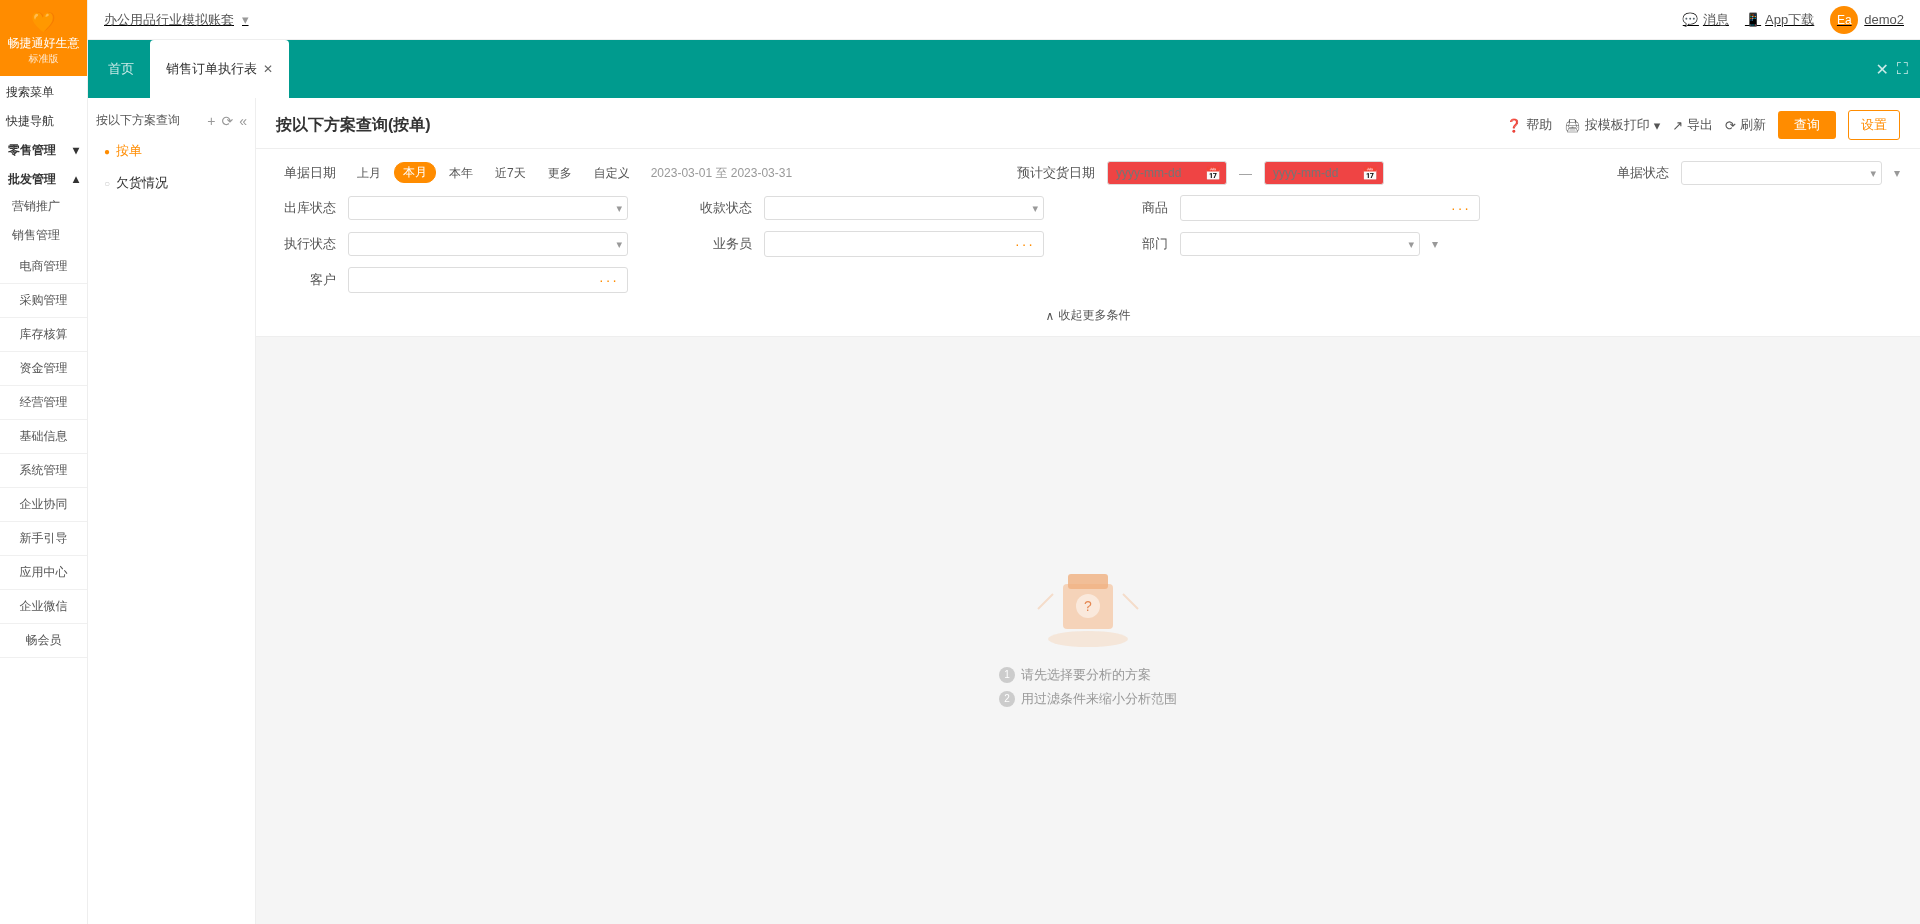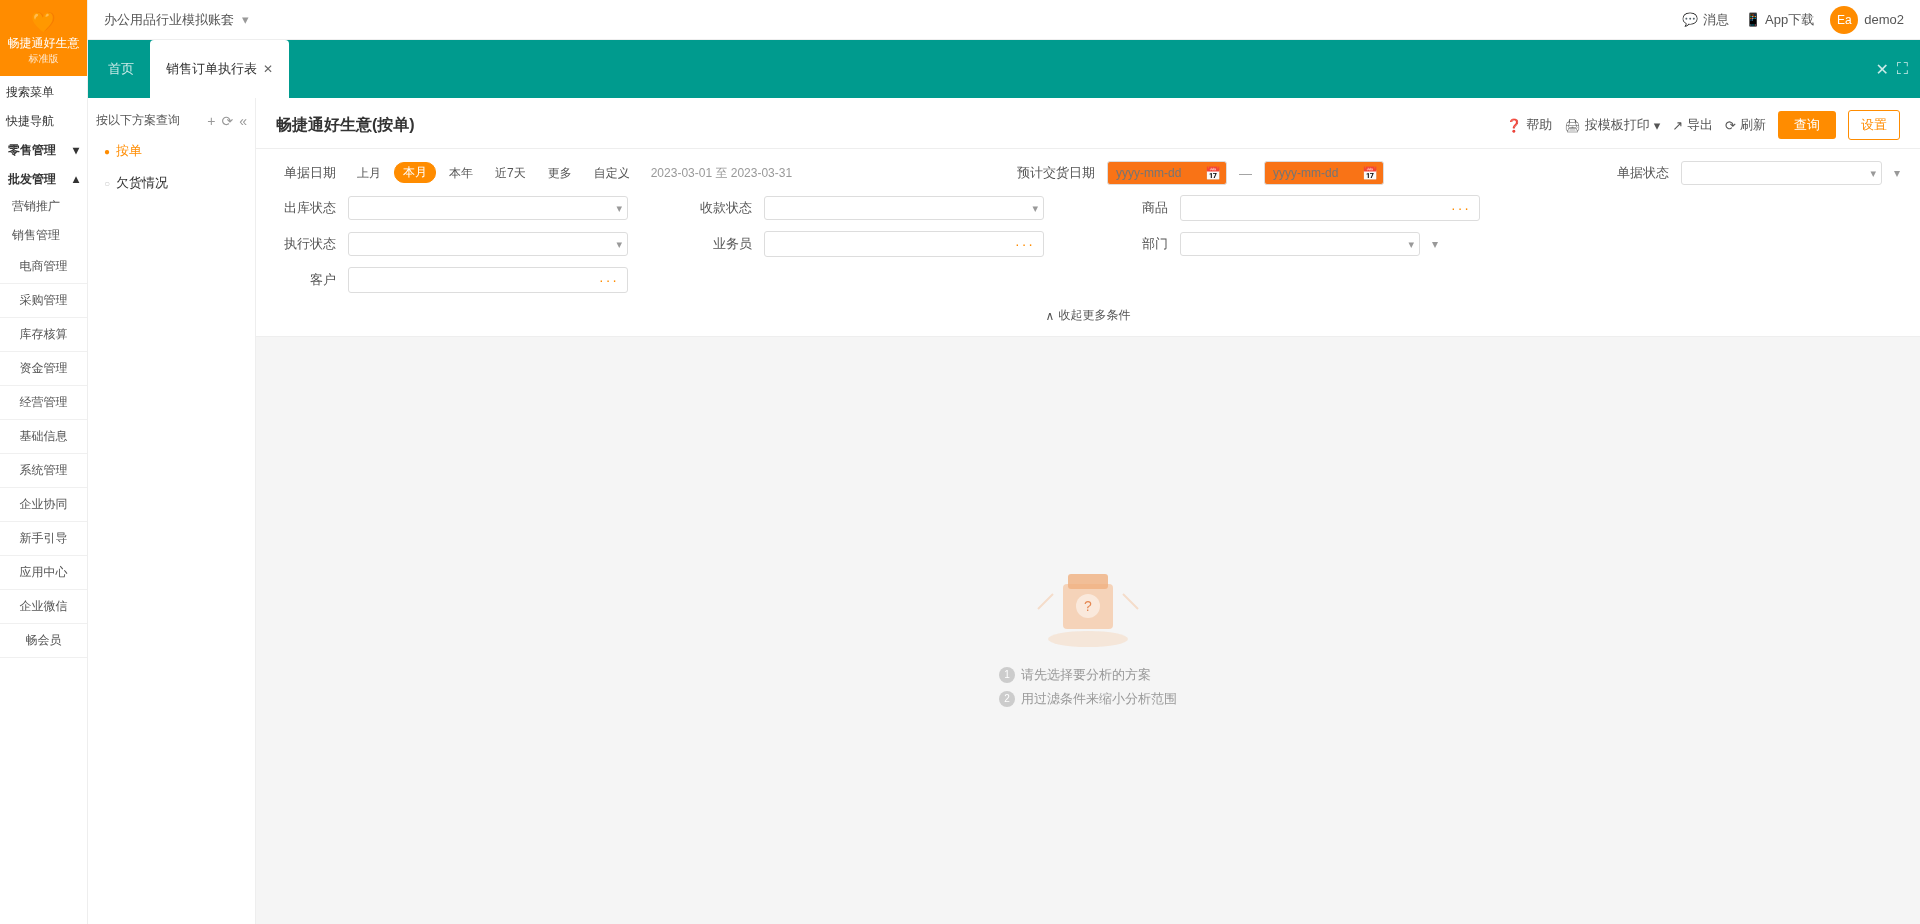--- a/index.html
+++ b/index.html
@@ -76,20 +76,21 @@
 
     
     .top-header {
       background: #fff;
       height: 40px;
       display: flex;
       align-items: center;
       justify-content: space-between;
       padding: 0 16px;
       border-bottom: 1px solid #eee;
+      text-decoration: underline;
     }
     .top-header-left {
       display: flex;
       align-items: center;
       gap: 8px;
       color: #555;
       font-size: 13px;
     }
     .top-header-right {
       display: flex;
@@ -305,21 +306,21 @@
       position: relative;
       display: inline-flex;
       align-items: center;
     }
     .date-input-wrapper input {
       border: 1px solid #ddd;
       border-radius: 3px;
       padding: 4px 24px 4px 8px;
       font-size: 12px;
       color: #333;
-      background: #f97316;
+      background: #ef4444;
       outline: none;
       width: 120px;
     }
     .date-input-wrapper .cal-icon {
       position: absolute;
       right: 6px;
       color: #ff8c00;
       font-size: 13px;
       pointer-events: none;
     }
@@ -515,21 +516,21 @@
       </div>
       <div class="left-panel-item">
         <span style="color:#ccc;font-size:10px;">○</span>
         <span>欠货情况</span>
       </div>
     </div>
 
     <div class="right-content">
 
       <div class="page-title-bar">
-        <div class="page-title-text">畅捷通好生意(按单)</div>
+        <div class="page-title-text">按以下方案查询(按单)</div>
         <div class="page-title-actions">
           <div class="action-btn">
             <span>❓</span>
             <span>帮助</span>
           </div>
           <div class="action-btn">
             <span>🖨</span>
             <span>按模板打印</span>
             <span>▾</span>
           </div>

